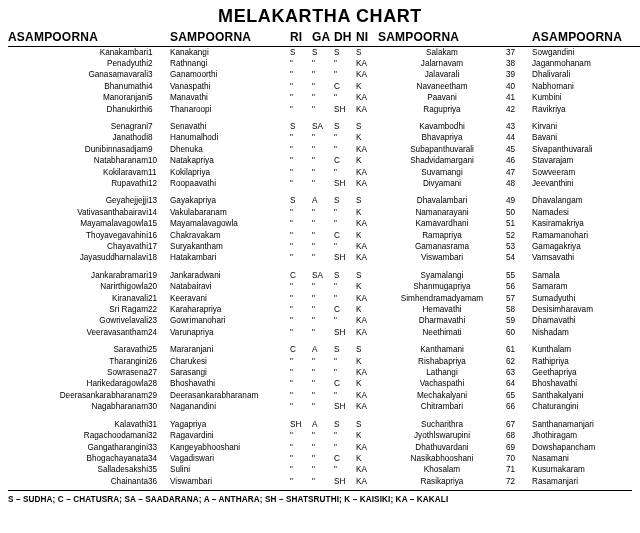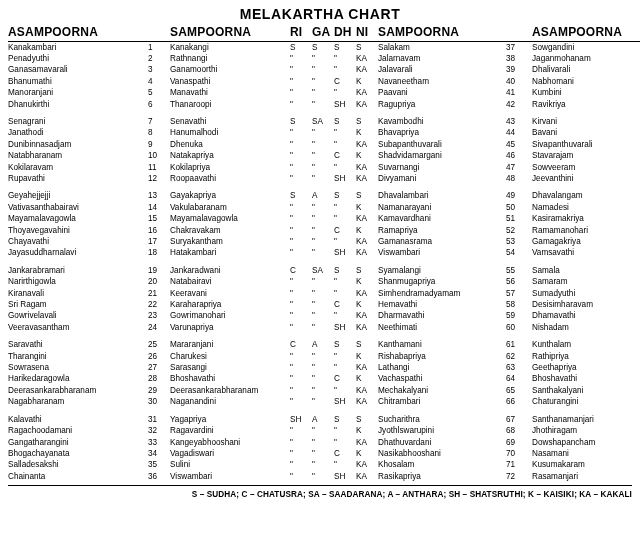--- a/index.html
+++ b/index.html
@@ -16,21 +16,21 @@
   }
   .page {
     position: relative;
     width: 640px;
     height: 533px;
     box-sizing: border-box;
     padding: 4px 8px 0 8px;
   }
   .main-title {
     text-align: center;
-    font-size: 14px;
+    font-size: 18px;
     font-weight: bold;
     letter-spacing: 0.6px;
     margin: 2px 0 3px 0;
   }
   .sub-titles {
     display: flex;
     justify-content: space-between;
     font-size: 12.5px;
     font-weight: bold;
     letter-spacing: 0.6px;
@@ -52,39 +52,39 @@
     letter-spacing: 0.2px;
     white-space: nowrap;
   }
   table.chart td {
     padding: 0.5px 0;
     vertical-align: top;
     white-space: nowrap;
     overflow: hidden;
     line-height: 10.4px;
   }
-  .c-name1 { width: 140px; }
+  .c-name1 { width: 140px; text-align: right; }
   .c-num1  { width: 22px; }
   .c-name2 { width: 120px; }
   .c-ri, .c-ga, .c-dh, .c-ni { width: 22px; text-align: left; }
-  .c-name3 { width: 128px; }
+  .c-name3 { width: 128px; text-align: center; }
   .c-num2  { width: 26px; }
   .c-name4 { width: 118px; }
   .num { text-align: left; padding-left: 2px; }
   .sym { text-align: left; padding-left: 1px; }
   th.c-ri, th.c-ga, th.c-dh, th.c-ni { text-align: left; }
   th.c-num1, th.c-num2 { text-align: left; }
   tr.gap td {
     height: 6px;
     line-height: 6px;
     padding: 0;
     font-size: 1px;
   }
   .legend {
-    text-align: right;
+    text-align: left;
     font-size: 8.2px;
     font-weight: bold;
     border-top: 1.3px solid #000;
     margin-top: 2px;
     padding-top: 4px;
     letter-spacing: 0.1px;
   }
 </style>
 </head>
 <body>

